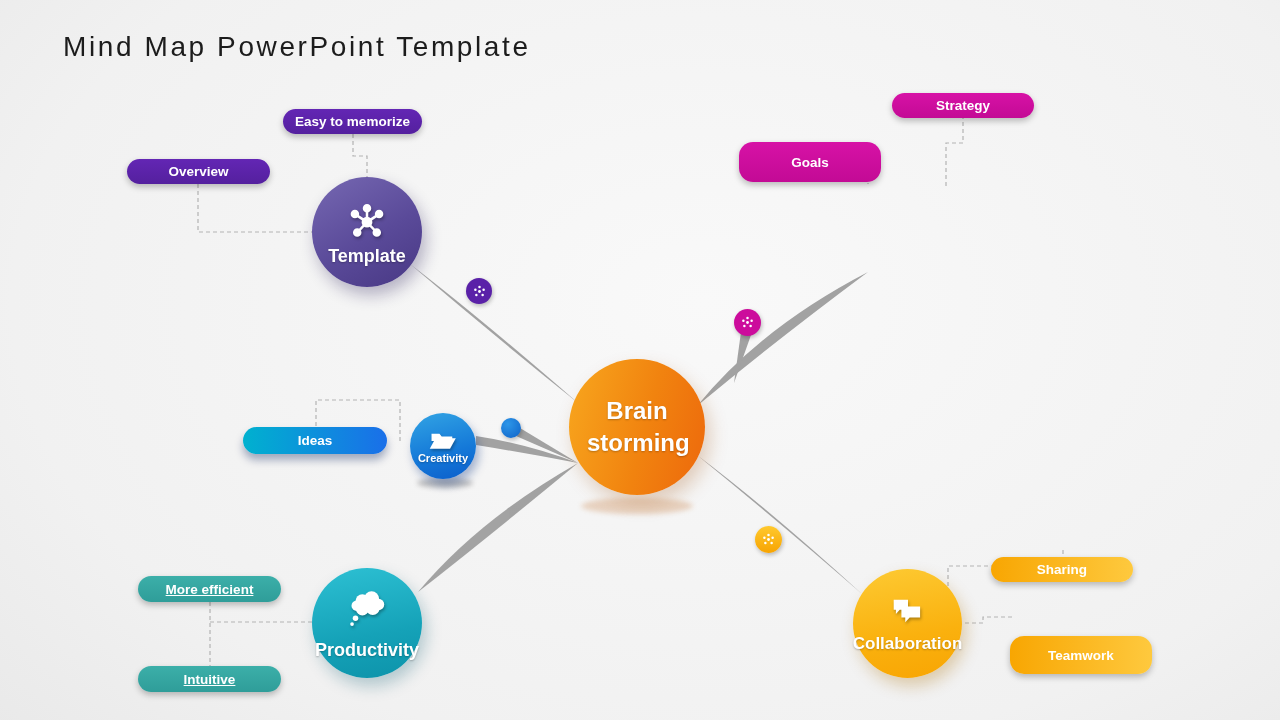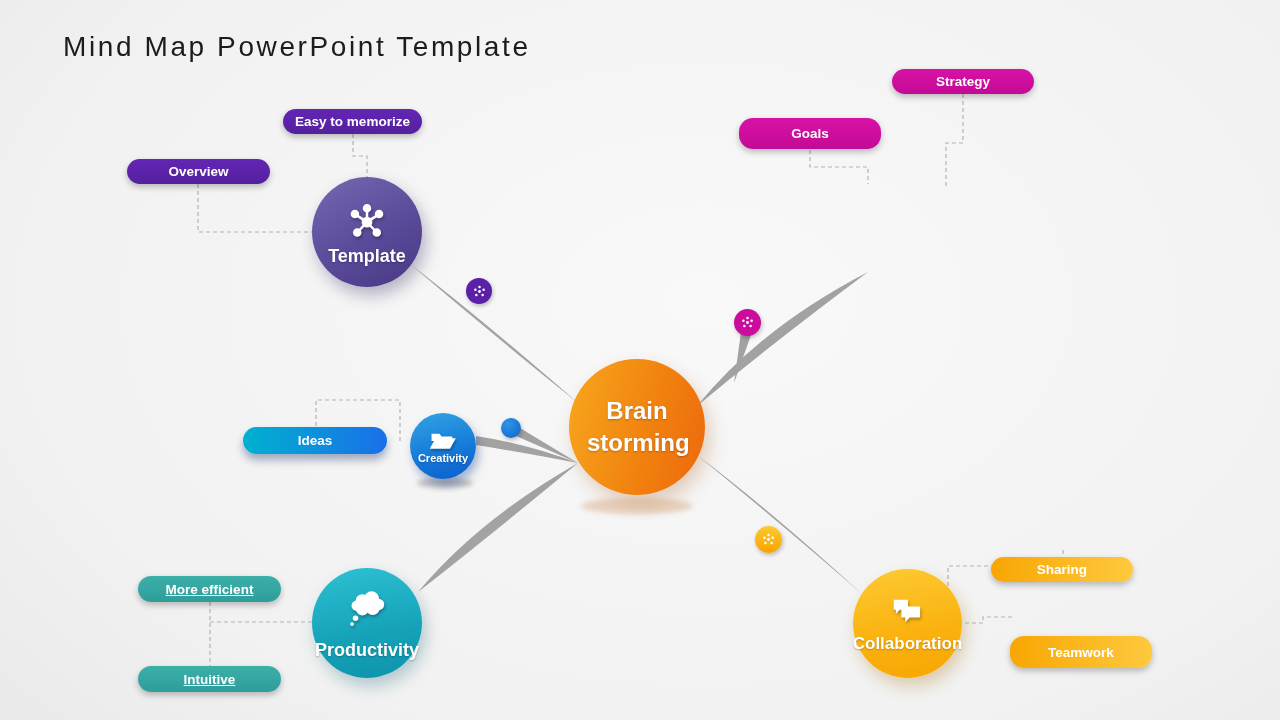--- a/index.html
+++ b/index.html
@@ -69,35 +69,35 @@
                    background:linear-gradient(180deg,#ffc92e,#f7a402); }
   .dot-creativity{ left:501px; top:418px; width:20px; height:20px;
                    background:radial-gradient(circle at 35% 30%,#2d96e8,#0e62c8); }
 
   
   .pill { position:absolute; z-index:4; border-radius:14px;
           display:flex; align-items:center; justify-content:center;
           color:#fff; font-weight:bold; font-size:13.5px; white-space:nowrap;
           box-shadow:0 3px 6px rgba(0,0,0,.25); }
   .pill-purple  { background:linear-gradient(180deg,#6326b4,#54209e); }
-  .pill-magenta { background:linear-gradient(180deg,#d712a6,#c30a95); }
+  .pill-magenta { background:linear-gradient(180deg,#d712a6,#c30a95);margin-top:24px; }
   .pill-teal    { background:linear-gradient(180deg,#3cafa9,#2f9d99);text-decoration:underline; }
   .pill-yellow  { background:linear-gradient(90deg,#f8a602,#fec93e);margin-top:32px; }
   .pill-blue    { background:linear-gradient(90deg,#00b1cf,#1a6fe9);
                   box-shadow:0 6px 9px rgba(0,30,90,.35); }
 
   .pill-easy      { left:283px; top:109px; width:139px; height:25px; }
   .pill-overview  { left:127px; top:159px; width:143px; height:25px; }
   .pill-strategy  { left:892px; top:69px;  width:142px; height:25px; }
-  .pill-goals     { left:739px; top:118px; width:142px; height:31px; }
+  .pill-goals     { left:739px; top:118px; width:142px; height:40px; }
   .pill-ideas     { left:243px; top:427px; width:144px; height:27px; }
   .pill-more      { left:138px; top:576px; width:143px; height:26px; }
   .pill-intuitive { left:138px; top:666px; width:143px; height:26px; }
   .pill-sharing   { left:991px; top:525px; width:142px; height:25px; }
-  .pill-teamwork  { left:1010px; top:604px; width:142px; height:32px; }
+  .pill-teamwork  { left:1010px; top:604px; width:142px; height:38px; }
 </style>
 </head>
 <body>
 
 <div class="stage">
 
   <div class="slide-title">Mind Map PowerPoint Template</div>
 
   <svg class="overlay" width="1280" height="720">
     <defs>

